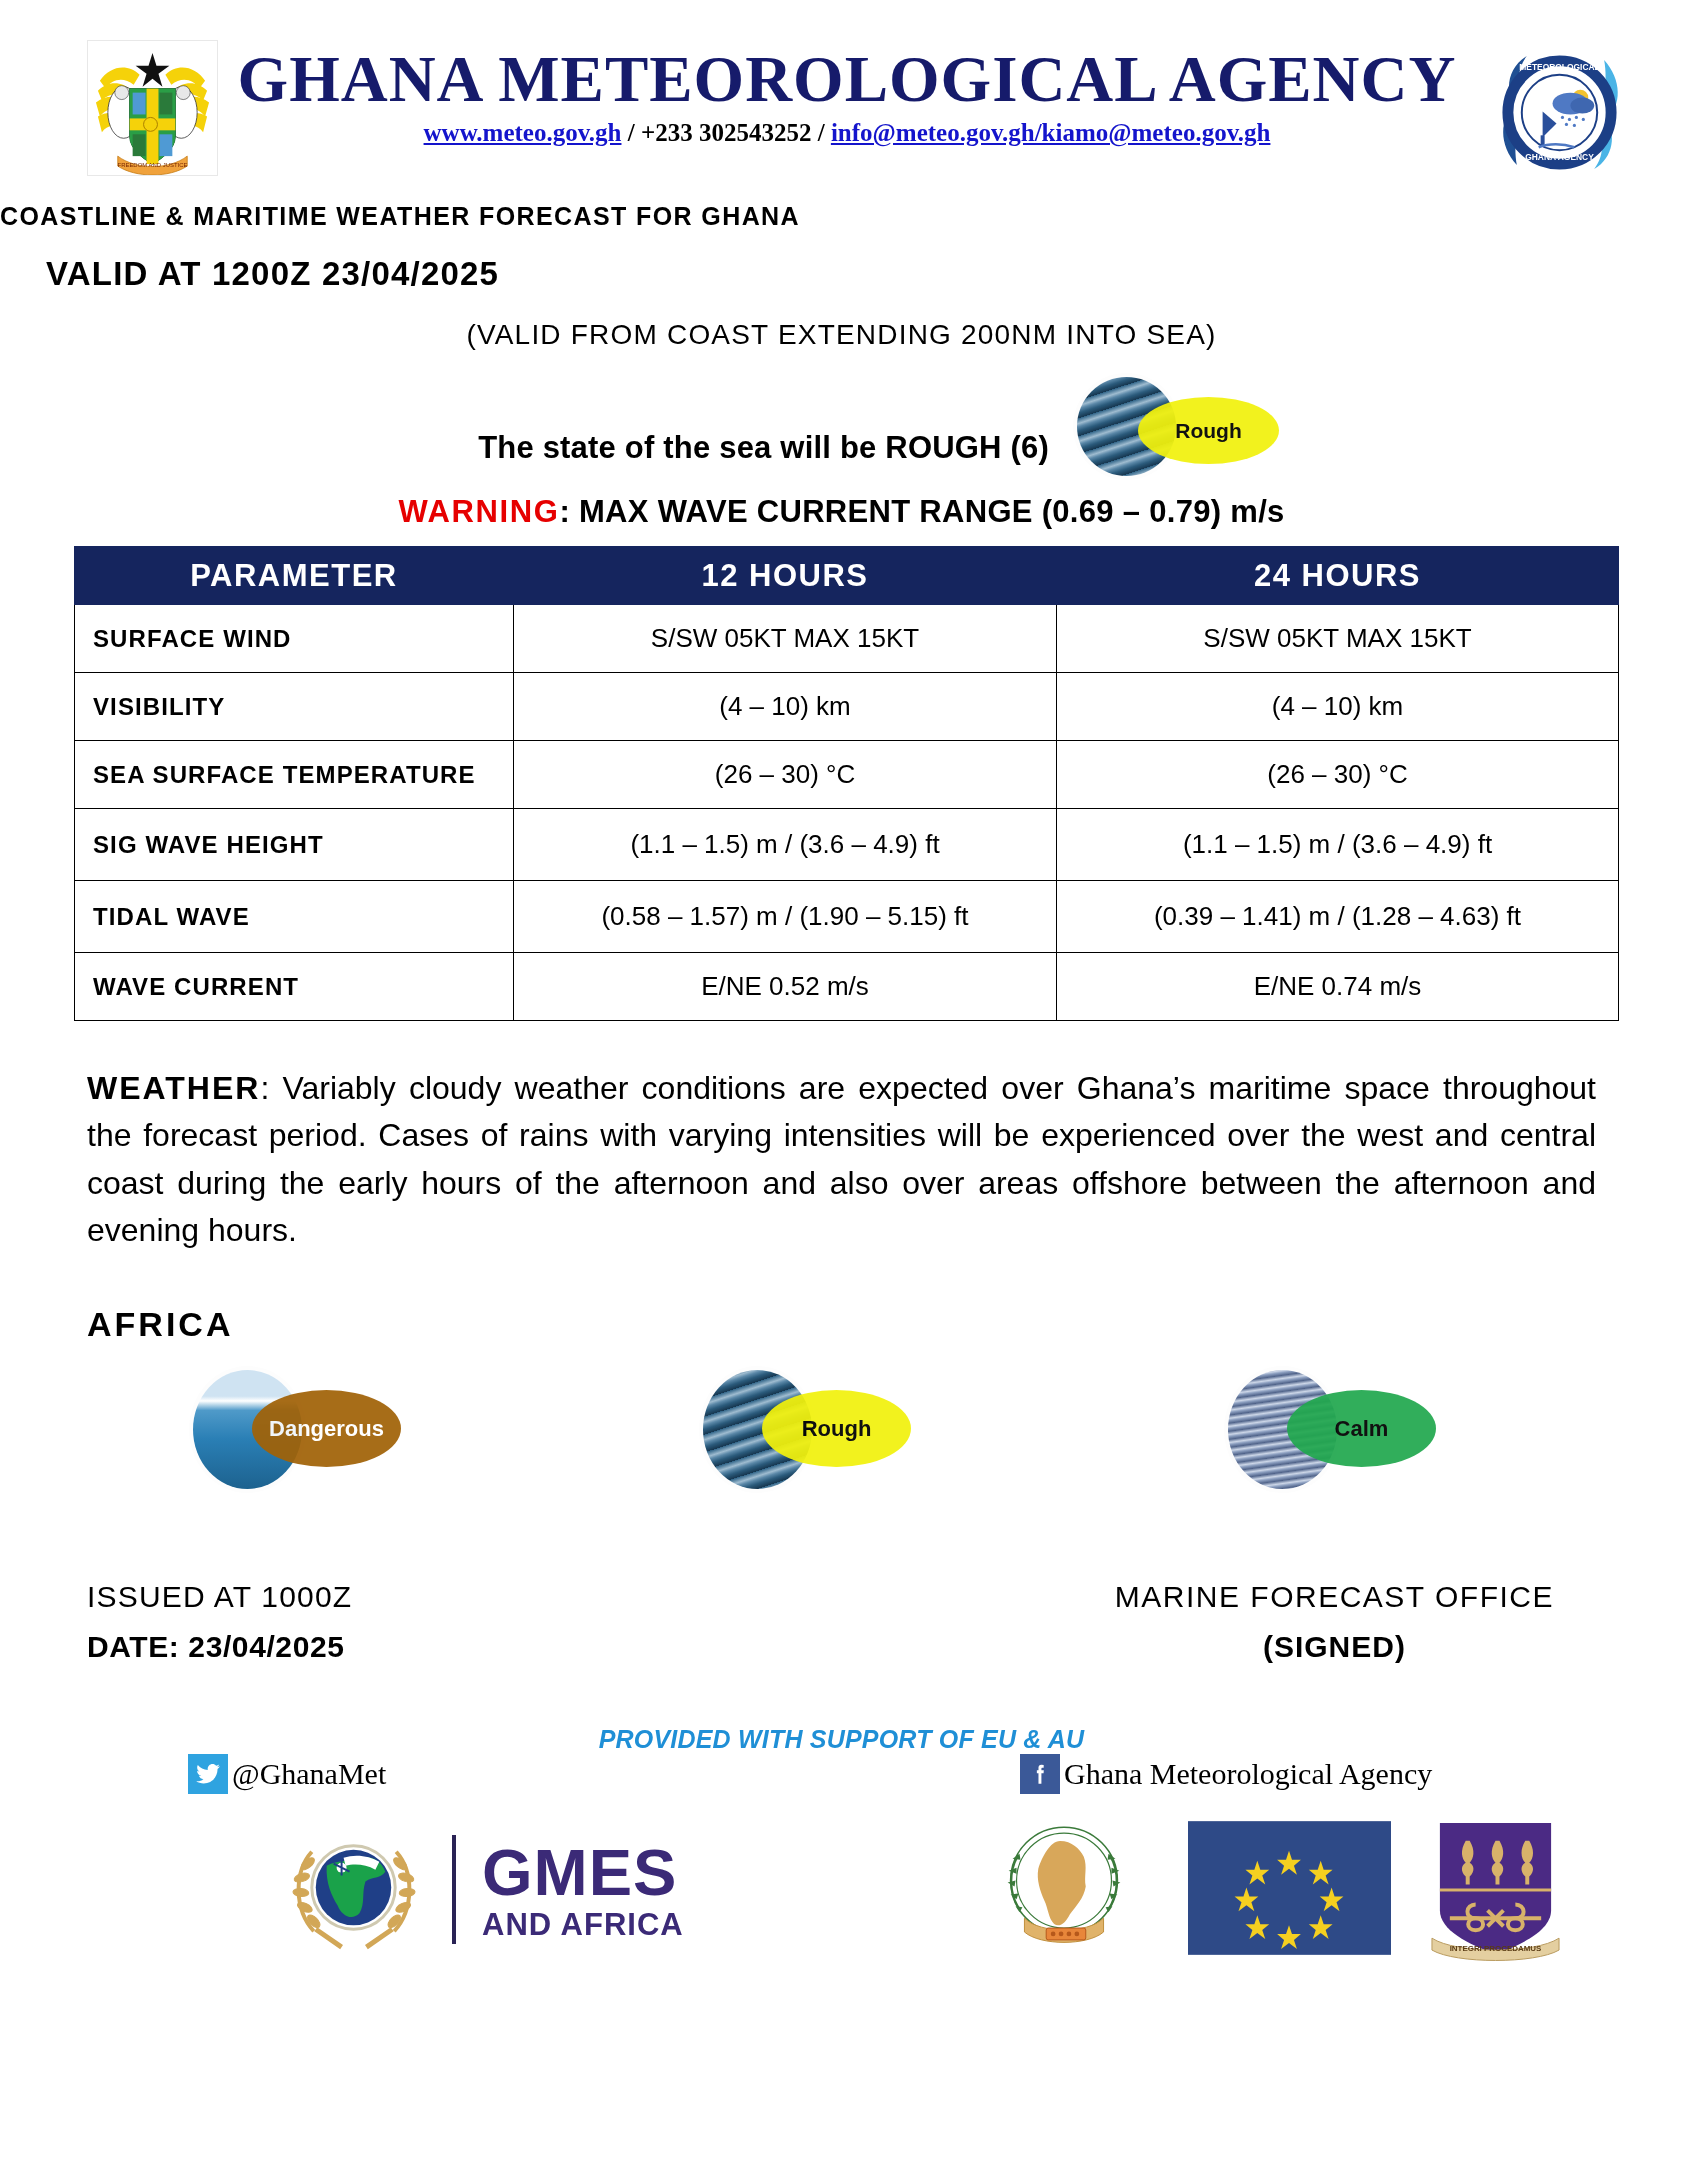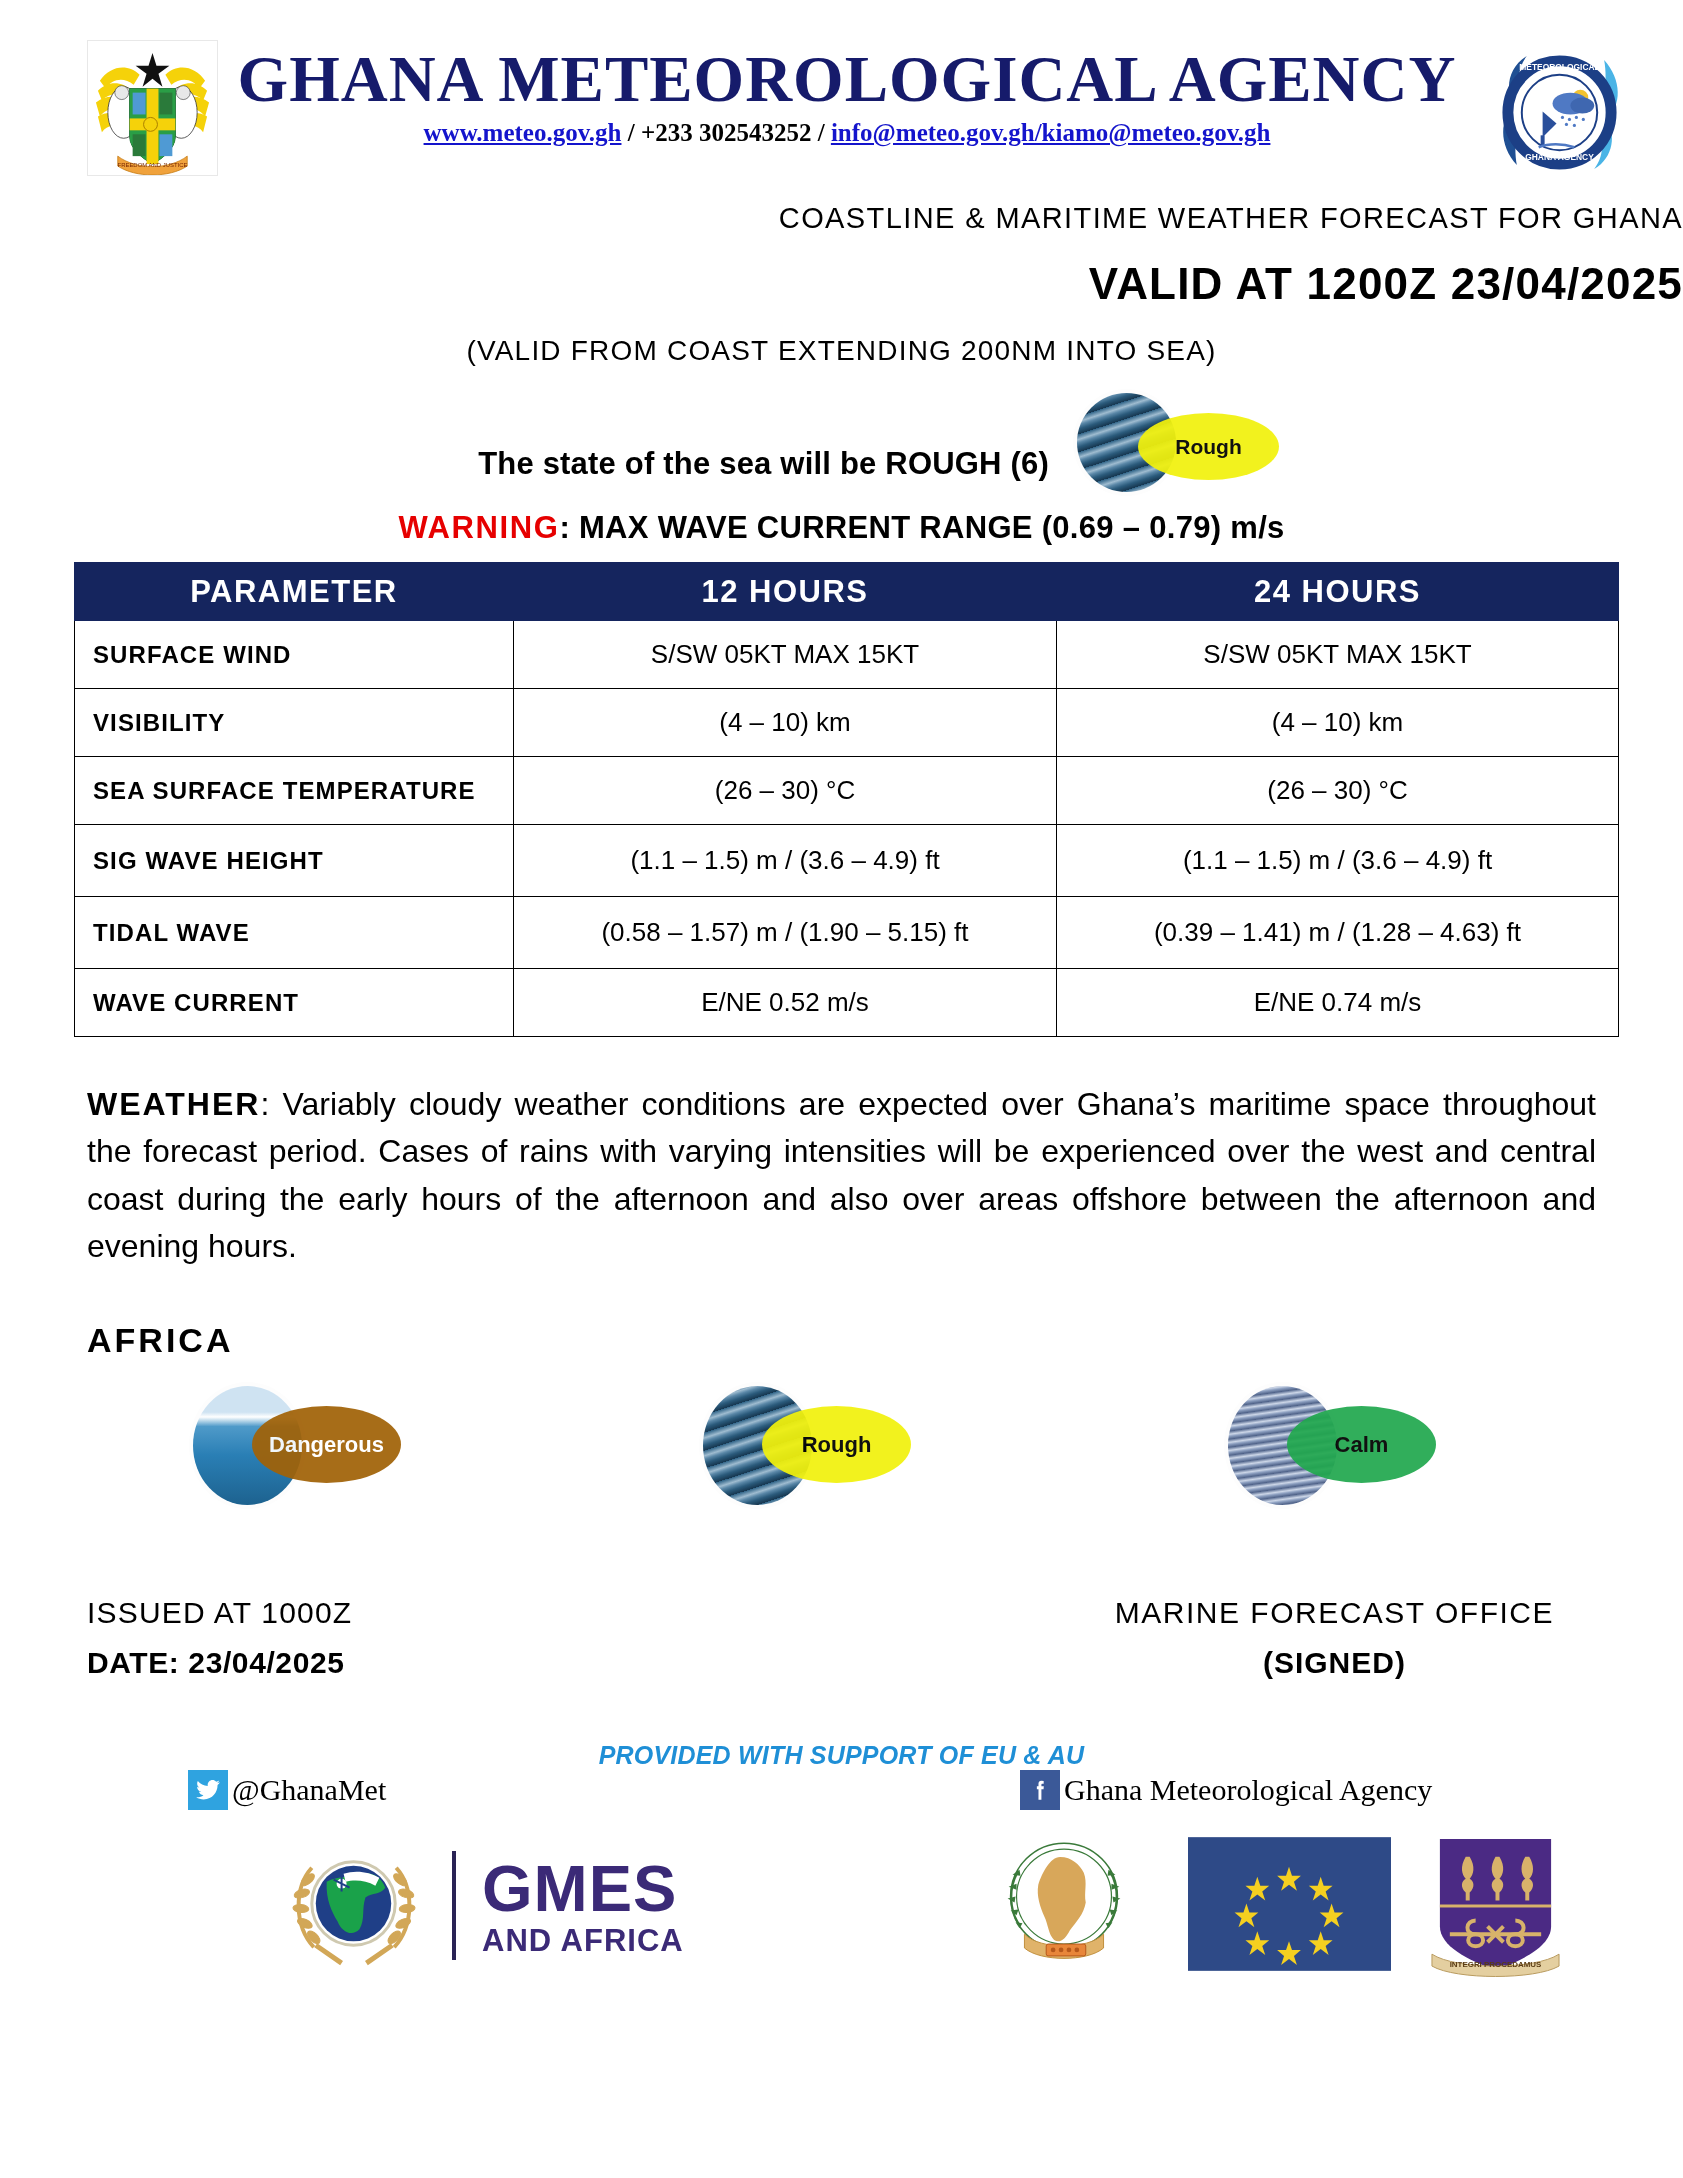--- a/index.html
+++ b/index.html
@@ -68,29 +68,30 @@
     color: #000;
     white-space: nowrap;
   }
   .contact-line a {
     color: #1414cc;
     text-decoration: underline;
   }
   .contact-sep { color: #000; text-decoration: none; }
 
   .subtitle-1 {
-    text-align: right;
-    font-size: 29px;
+    text-align: left;
+    font-size: 25px;
     letter-spacing: 1.4px;
     margin-top: 4px;
     font-stretch: condensed;
+    font-weight: bold;
   }
   .valid-at {
-    text-align: right;
-    font-size: 44px;
+    text-align: left;
+    font-size: 33px;
     font-weight: bold;
     letter-spacing: 1.2px;
     margin-top: 24px;
     margin-left: 46px;
   }
   .subtitle-2 {
     text-align: center;
     font-size: 28px;
     letter-spacing: 1.2px;
     margin-top: 26px;

